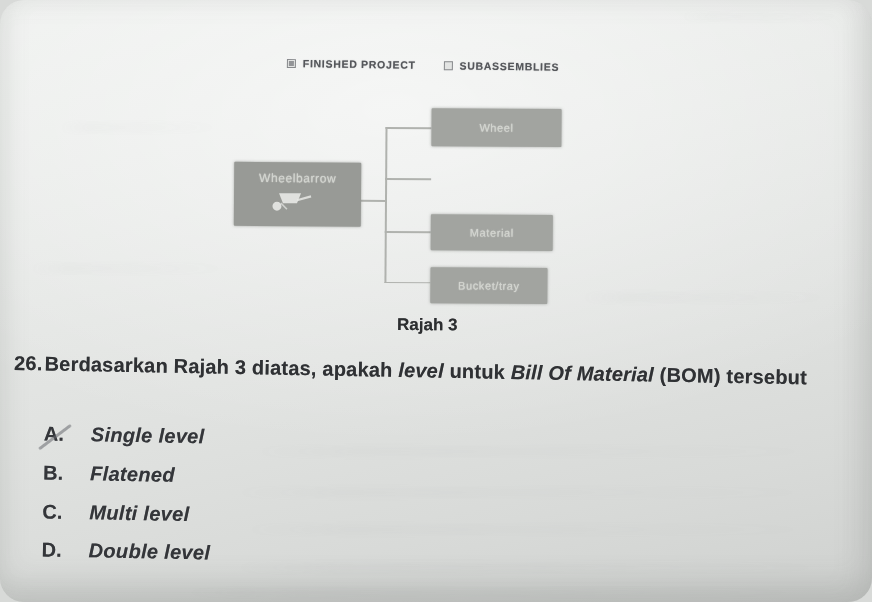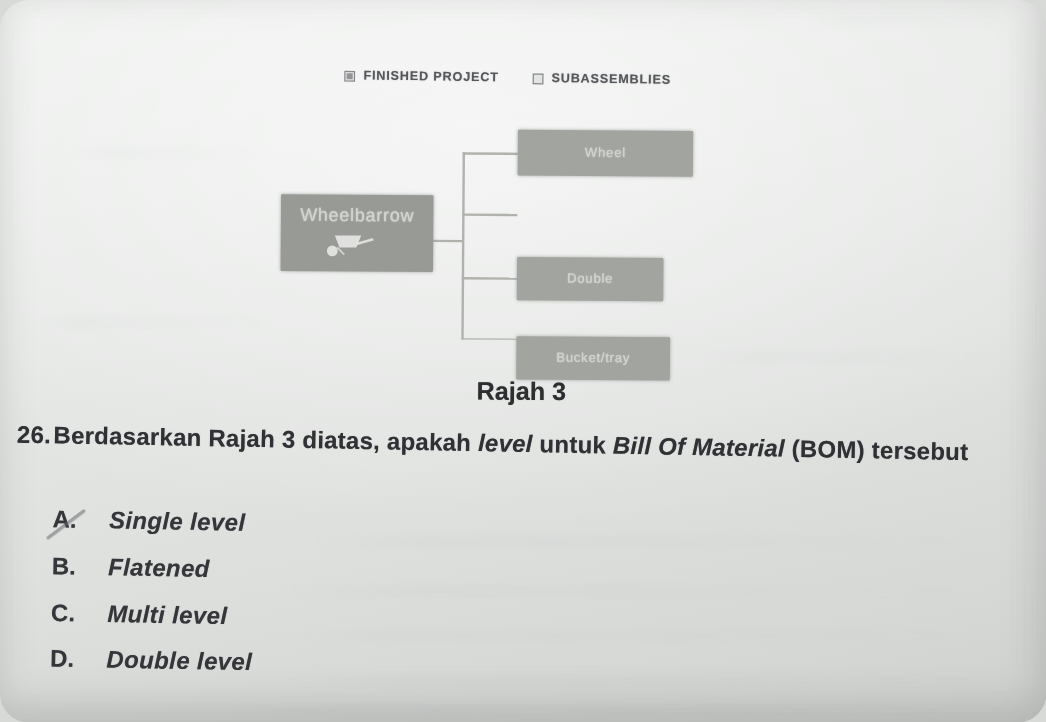--- a/index.html
+++ b/index.html
@@ -46,24 +46,24 @@
     position: absolute; background: #a2a4a0; border-radius: 1px;
     box-shadow: 0 0 3px rgba(125,127,123,0.65);
     display: flex; align-items: center; justify-content: center;
     color: #d2d4cf; font-size: 11px; letter-spacing: 0.6px;
     text-shadow: 0 0 2px rgba(240,240,238,0.35), 0 0 1px rgba(210,212,207,0.8);
   }
   .node.root {
     background: #989a96; flex-direction: column; justify-content: flex-start;
     padding-top: 9px; box-sizing: border-box; gap: 2px;
   }
-  .node.root .node-label { font-size: 15px; }
+  .node.root .node-label { font-size: 12px; }
   .caption {
     position: absolute; left: 398px; top: 315px; width: 120px;
-    font-size: 21px; font-weight: 700; color: #2c2e30;
+    font-size: 17px; font-weight: 700; color: #2c2e30;
     text-shadow: 0 0 0.6px rgba(44,46,48,0.55);
   }
 
   
   .qa-block {
     position: absolute; left: 0; top: 352px; width: 872px; height: 250px;
     transform: rotate(1.05deg); transform-origin: 20px 20px;
     color: #2f3134;
   }
   .question {
@@ -132,27 +132,27 @@
       <span>
         <svg width="62" height="26" viewBox="0 0 62 26">
           <polygon points="12,6 34,6 30,16 16,16" fill="#e8e9e6" opacity="0.9"></polygon>
           <circle cx="10" cy="19" r="4.5" fill="#e8e9e6" opacity="0.9"></circle>
           <line x1="30" y1="13" x2="44" y2="9" stroke="#e8e9e6" stroke-width="2.2" opacity="0.85"></line>
           <line x1="14" y1="16" x2="20" y2="22" stroke="#e8e9e6" stroke-width="1.6" opacity="0.7"></line>
         </svg>
       </span>
     </div>
 
-    <div class="node" style="left:431px; top:108px; width:146px; height:38px;">
+    <div class="node" style="left:431px; top:108px; width:130px; height:38px;">
       <span>Wheel</span>
     </div>
     <div class="node" style="left:431px; top:214px; width:122px; height:36px;">
-      <span>Double</span>
-    </div>
-    <div class="node" style="left:431px; top:280px; width:128px; height:36px;">
+      <span>Material</span>
+    </div>
+    <div class="node" style="left:431px; top:267px; width:117px; height:36px;">
       <span>Bucket/tray</span>
     </div>
 
     <div class="caption">Rajah 3</div>
   </div>
 
   <div class="qa-block">
     <div class="question">
       <span class="qnum">26.</span><span>Berdasarkan Rajah 3 diatas, apakah </span><span class="it">level</span><span> untuk </span><span class="it">Bill Of Material</span><span> (BOM) tersebut</span>
     </div>

